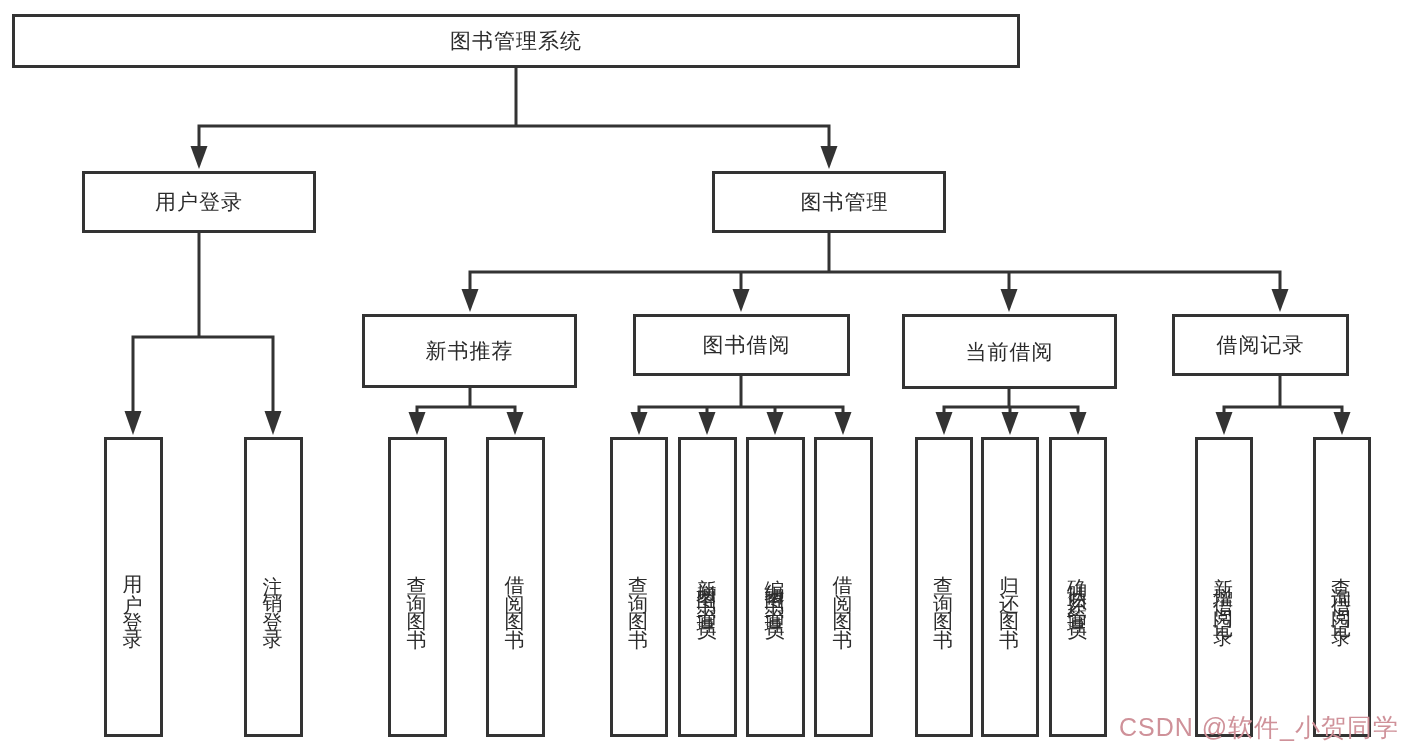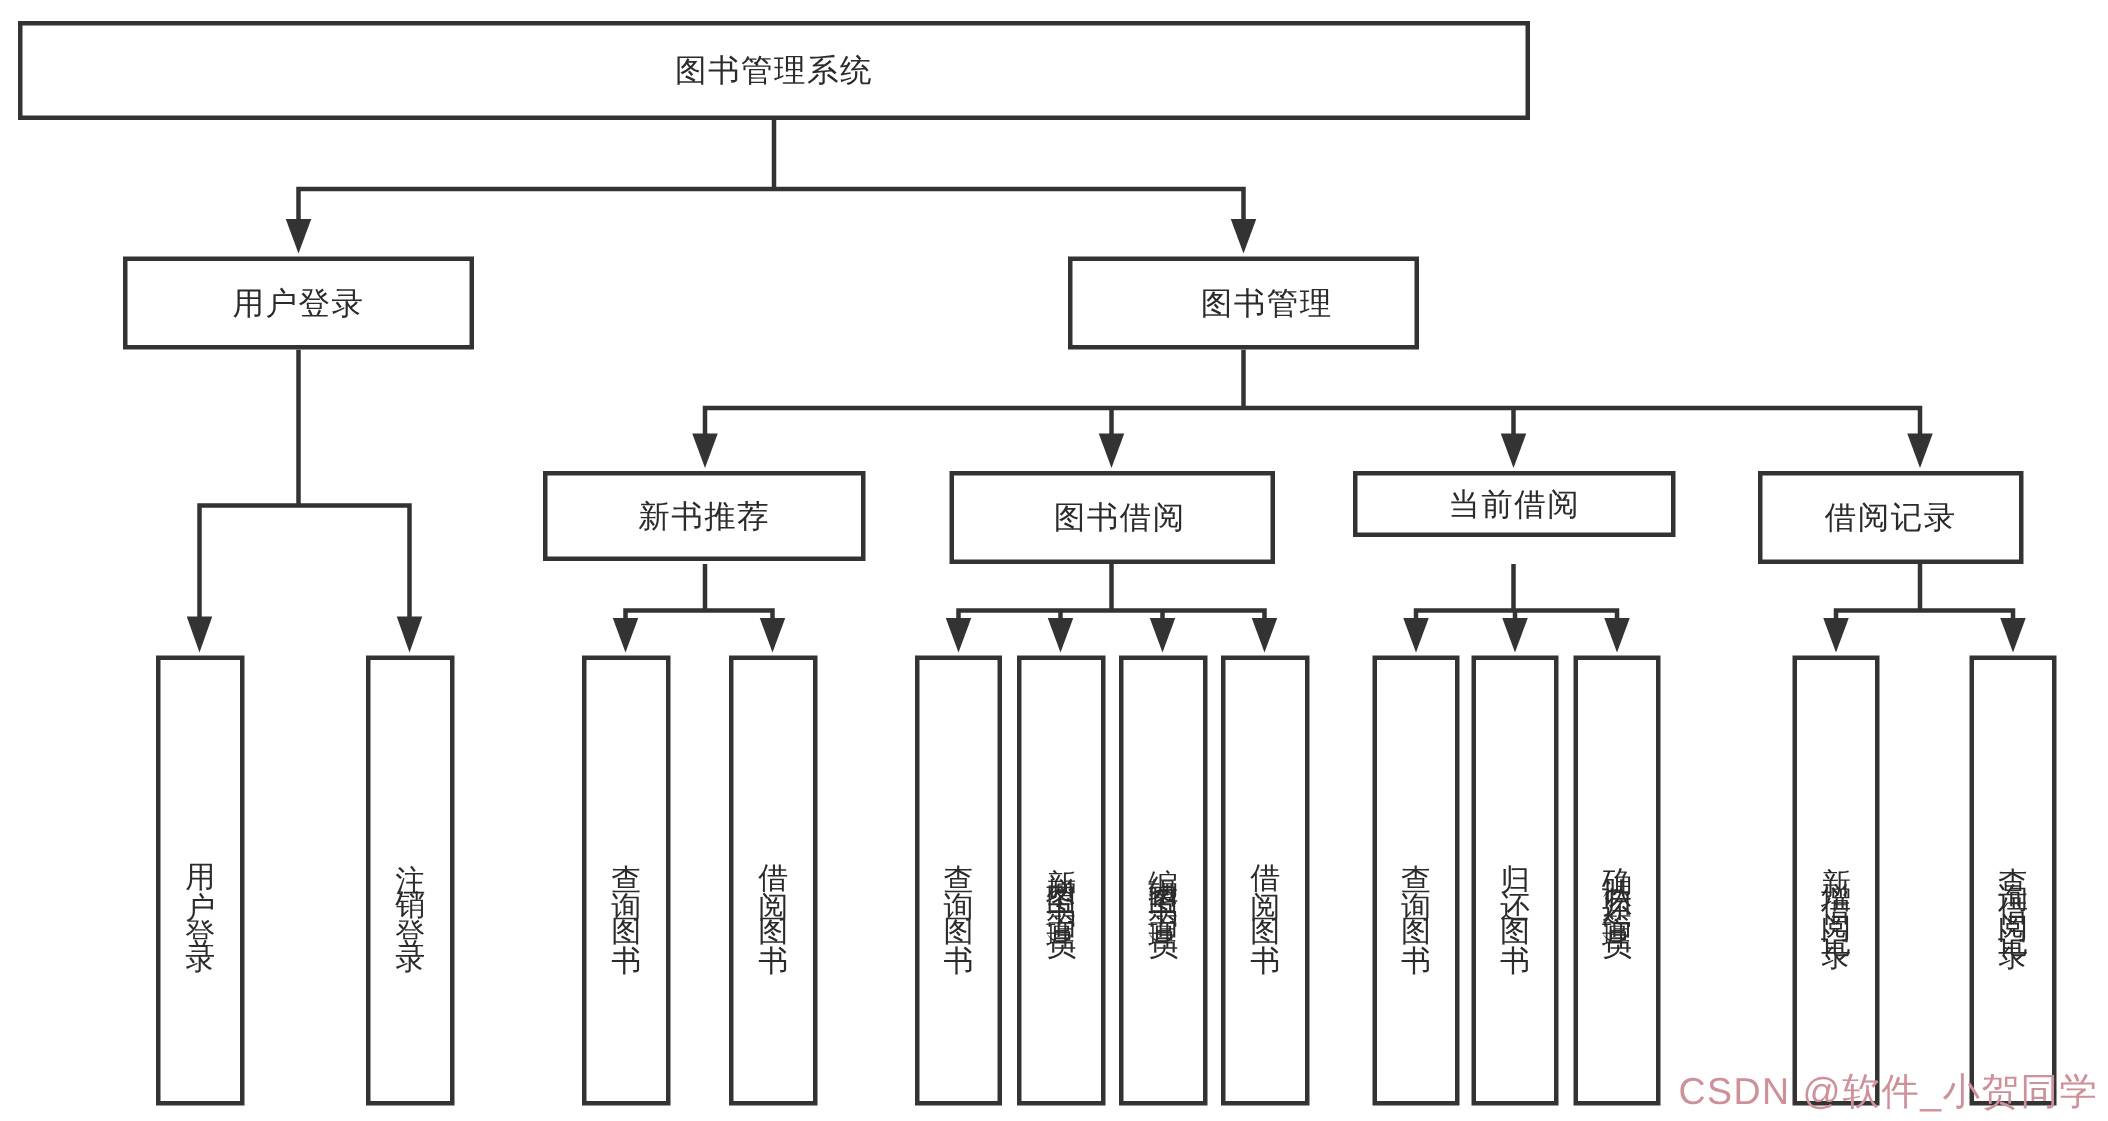--- a/index.html
+++ b/index.html
@@ -131,38 +131,38 @@
     </g>
 
     <g>
       <path d="M1280 376 V407"></path>
       <path d="M1224 413 V407 H1342 V413"></path>
       <polygon points="1215.5,412 1232.5,412 1224,435"></polygon>
       <polygon points="1333.5,412 1350.5,412 1342,435"></polygon>
     </g>
   </svg>
 
-  <div class="node" style="left:12px; top:14px; width:1008px; height:66px;">
+  <div class="node" style="left:12px; top:14px; width:1008px; height:54px;">
     <span class="hlabel">图书管理系统</span>
   </div>
 
   <div class="node" style="left:82px; top:171px; width:234px; height:62px;">
     <span class="hlabel">用户登录</span>
   </div>
   <div class="node" style="left:712px; top:171px; width:234px; height:62px;padding-left:31px;">
     <span class="hlabel">图书管理</span>
   </div>
 
-  <div class="node" style="left:362px; top:314px; width:215px; height:60px;">
+  <div class="node" style="left:362px; top:314px; width:215px; height:74px;">
     <span class="hlabel">新书推荐</span>
   </div>
   <div class="node" style="left:633px; top:314px; width:217px; height:62px;padding-left:10px;">
     <span class="hlabel">图书借阅</span>
   </div>
-  <div class="node" style="left:902px; top:314px; width:215px; height:44px;align-items:center;">
+  <div class="node" style="left:902px; top:314px; width:215px; height:75px;align-items:center;">
     <span class="hlabel">当前借阅</span>
   </div>
   <div class="node" style="left:1172px; top:314px; width:177px; height:62px;">
     <span class="hlabel">借阅记录</span>
   </div>
 
   <div class="node leaf" style="left:104px; top:437px; width:59px; height:300px;">
     <span class="vlabel ls4">用户登录</span>
   </div>
   <div class="node leaf" style="left:244px; top:437px; width:59px; height:300px;">

